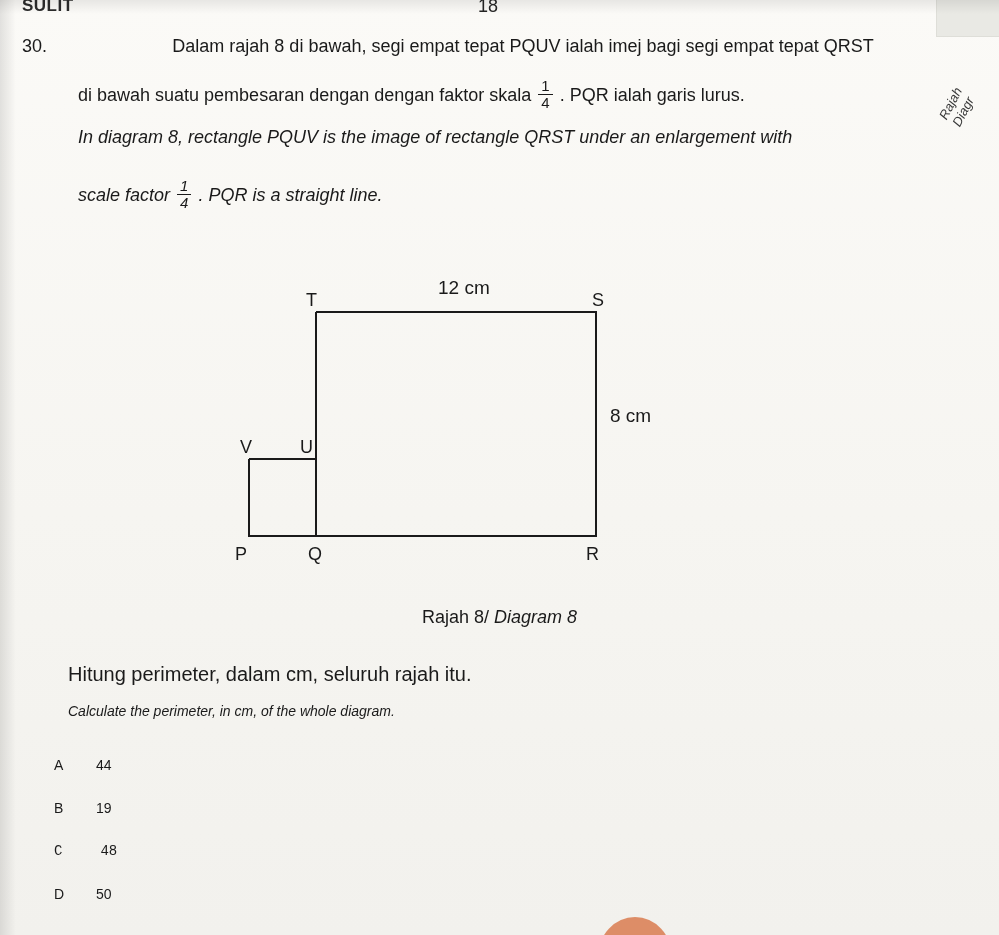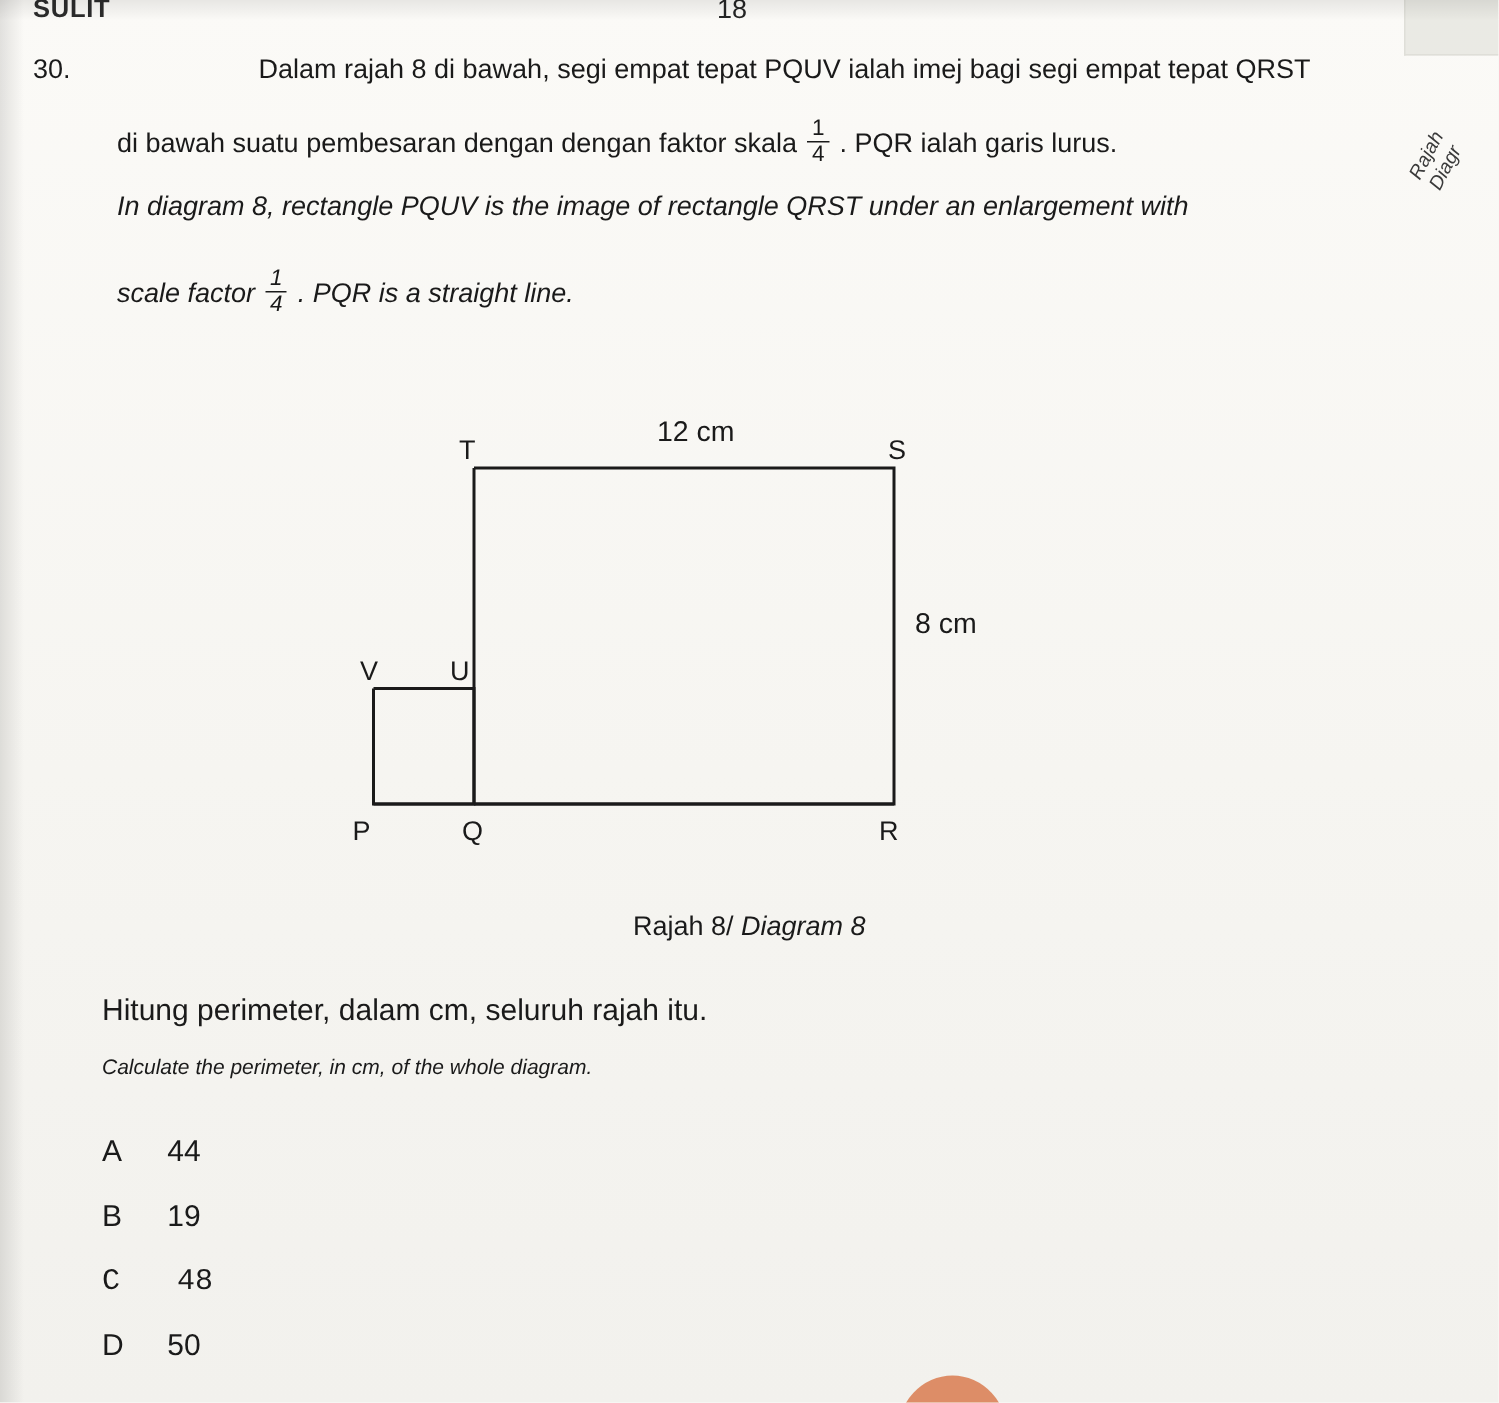--- a/index.html
+++ b/index.html
@@ -130,22 +130,22 @@
   .q-bottom2 {
     position: absolute;
     left: 68px;
     top: 703px;
     font-size: 14px;
     font-style: italic;
   }
 
   .option {
     position: absolute;
-    left: 68px;
-    font-size: 20px;
+    left: 54px;
+    font-size: 14px;
   }
   .option .opt-letter {
     display: inline-block;
     width: 38px;
   }
   .optA { top: 757px; }
   .optB { top: 800px; }
   .optC { top: 843px; font-family: Liberation Mono, monospace; }
   .optD { top: 886px; }
 

